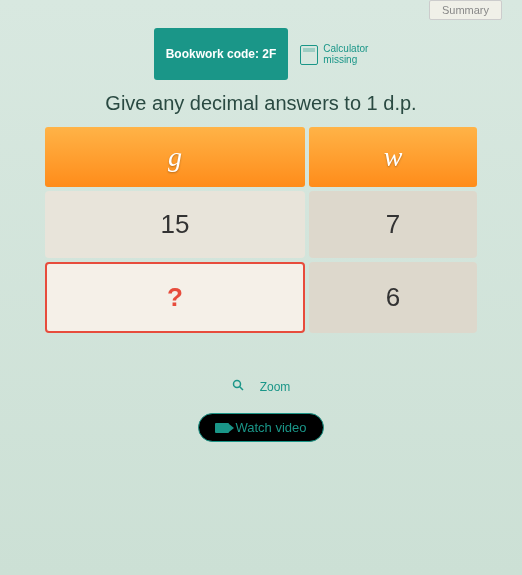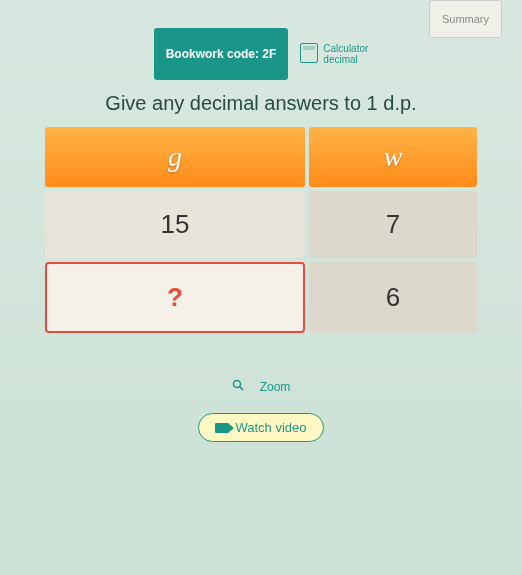--- a/index.html
+++ b/index.html
@@ -15,21 +15,21 @@
       position: absolute;
       top: 0;
       right: 20px;
       display: flex;
       gap: 8px;
       align-items: center;
     }
     .summary-btn {
       background: #f0f0e8;
       border: 1px solid #ccc;
-      padding: 12px 12px;
+      padding: 3px 12px;
       font-size: 11px;
       color: #888;
       border-radius: 2px;
     }
     .header-row {
       display: flex;
       justify-content: center;
       align-items: center;
       gap: 12px;
       margin-top: 28px;
@@ -37,21 +37,21 @@
     .bookwork-badge {
       background: #1a9688;
       color: white;
       padding: 19px 12px;
       font-size: 12px;
       font-weight: bold;
       border-radius: 3px;
     }
     .calc-allowed {
       display: flex;
-      align-items: flex-start;
+      align-items: flex-end;
       gap: 5px;
       color: #1a9688;
       font-size: 10px;
       line-height: 1.1;
     }
     .calc-icon {
       width: 18px;
       height: 20px;
       border: 1.5px solid #1a9688;
       border-radius: 2px;
@@ -137,21 +137,21 @@
       gap: 16px;
       cursor: pointer;
     }
     .watch-video {
       margin-top: 18px;
       display: inline-flex;
       align-items: center;
       gap: 6px;
       border: 1.5px solid #1a9688;
       color: #1a9688;
-      background: #fef9c3;
+      background: #000000;
       padding: 6px 16px;
       border-radius: 16px;
       font-size: 13px;
       cursor: pointer;
     }
     .video-icon {
       width: 14px;
       height: 10px;
       background: #1a9688;
       position: relative;
@@ -173,21 +173,21 @@
 <div class="top-bar">
   <button class="summary-btn">Summary</button>
 </div>
 
 <div class="header-row">
   <div class="bookwork-badge">Bookwork code: 2F</div>
   <div class="calc-allowed">
     <div class="calc-icon"></div>
     <div>
       <div>Calculator</div>
-      <div>decimal</div>
+      <div>missing</div>
     </div>
   </div>
 </div>
 
 <div class="question-area">
   <div class="line3">Give any decimal answers to 1 d.p.</div>
 </div>
 
 <div class="table-wrap">
   <table>

